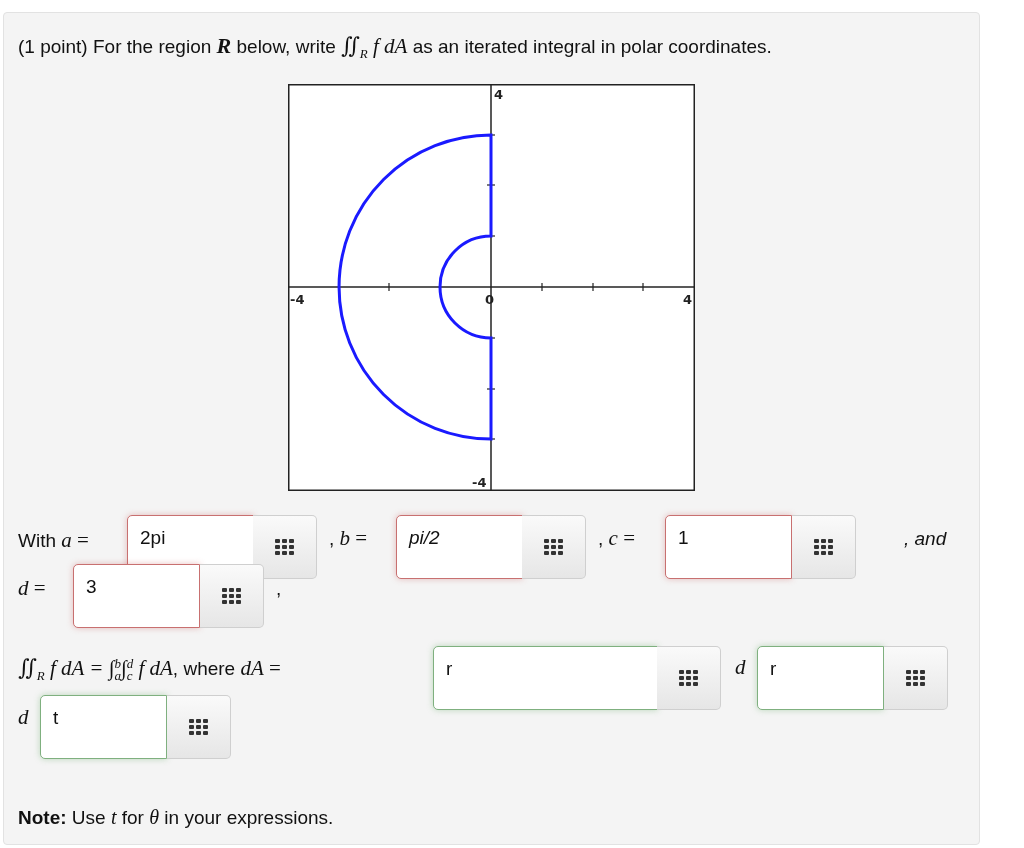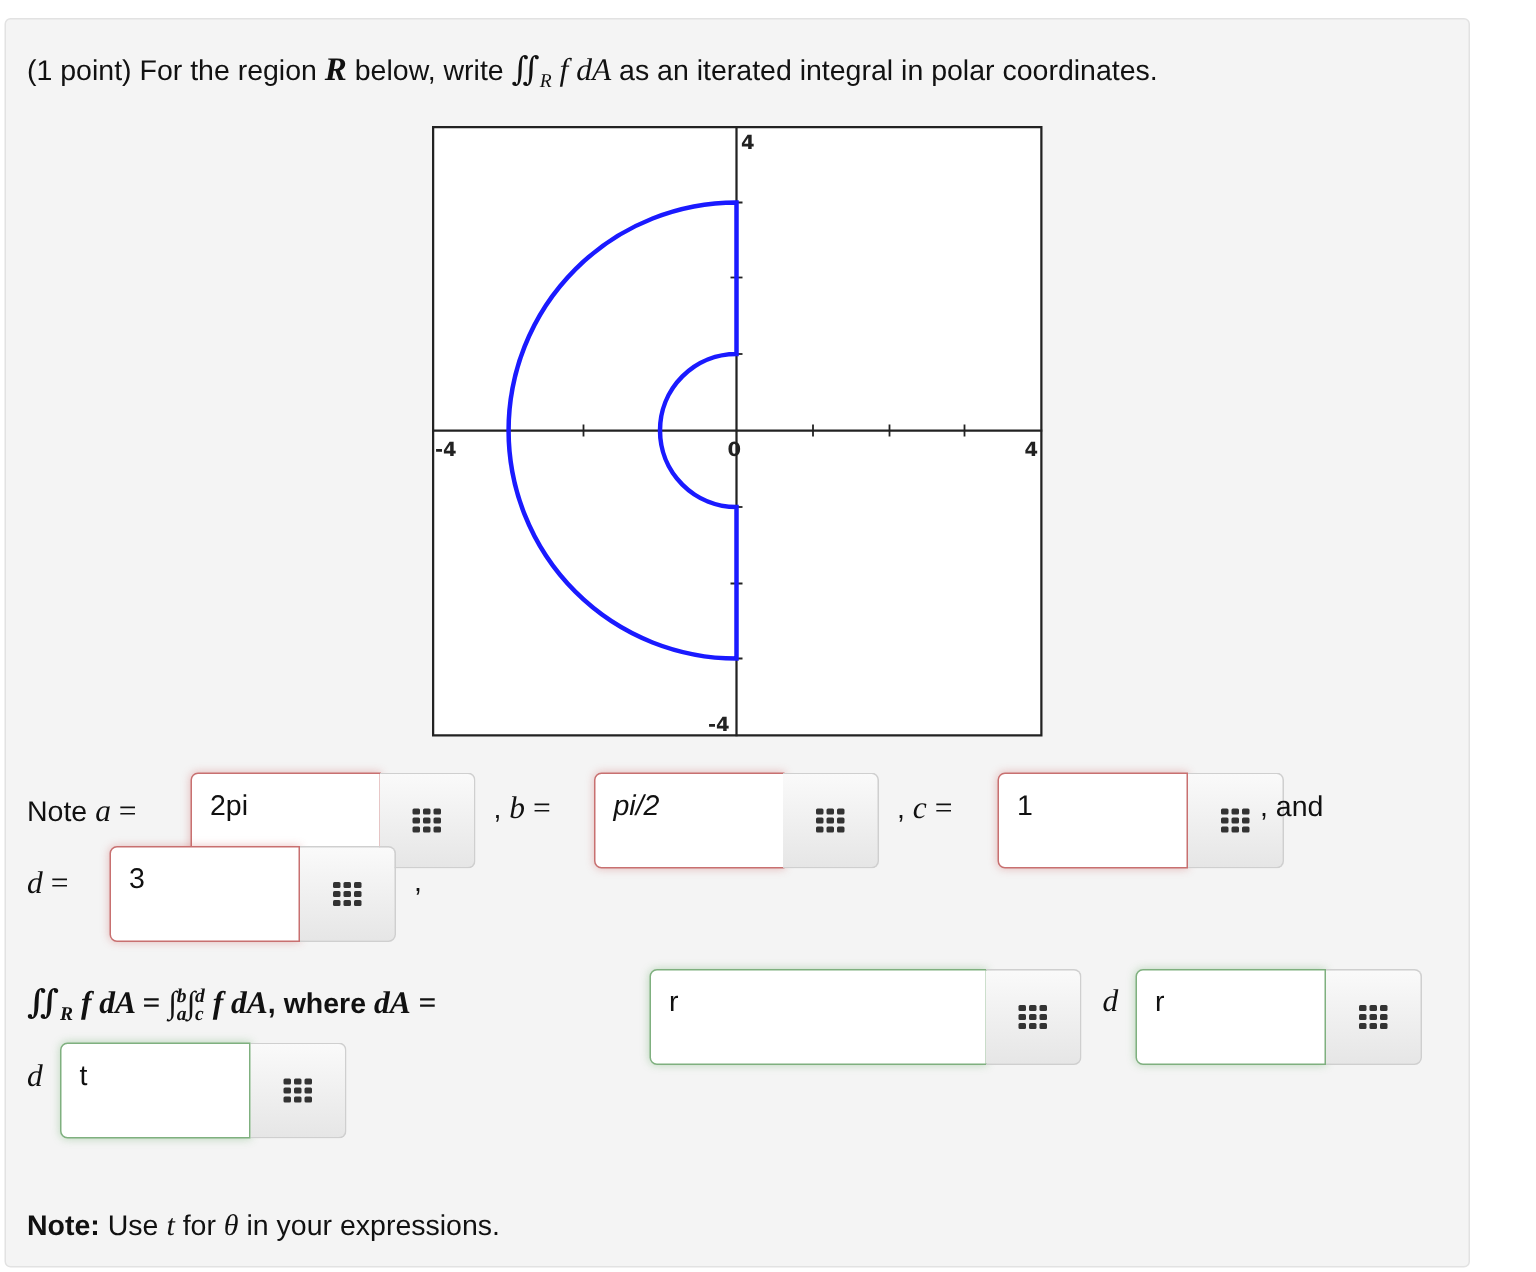--- a/index.html
+++ b/index.html
@@ -67,21 +67,21 @@
       <text x="2" y="220">-4</text>
       <text x="395" y="220">4</text>
       <text x="206" y="15">4</text>
       <text x="184" y="403">-4</text>
       <text x="197" y="220">0</text>
     </g>
   </svg>
 </div>
 
 <div class="abs txt" style="left:18px;top:528px;">
-  <span>Note </span><span class="math" style="font-size:21px">a</span><span class="math upright" style="font-size:21px"> = </span>
+  <span>With </span><span class="math" style="font-size:21px">a</span><span class="math upright" style="font-size:21px"> = </span>
 </div>
 <div class="field" style="left:127px;top:515px;width:190px;">
   <div class="inp" style="width:127px;">2pi</div>
   <div class="btn" style="width:64px;">
     <div class="grid-ico">
         <span></span>
         <span></span>
         <span></span>
         <span></span>
         <span></span>
@@ -123,21 +123,21 @@
         <span></span>
         <span></span>
         <span></span>
         <span></span>
         <span></span>
         <span></span>
         <span></span>
       </div>
   </div>
 </div>
-<div class="abs txt" style="left:840px;top:528px;">, and</div>
+<div class="abs txt" style="left:904px;top:528px;font-style:italic;">, and</div>
 
 <div class="abs txt" style="left:18px;top:576px;">
   <span class="math" style="font-size:21px">d</span><span class="math upright" style="font-size:21px"> = </span>
 </div>
 <div class="field" style="left:73px;top:564px;width:191px;">
   <div class="inp" style="width:127px;">3</div>
   <div class="btn" style="width:64px;">
     <div class="grid-ico">
         <span></span>
         <span></span>
@@ -146,21 +146,21 @@
         <span></span>
         <span></span>
         <span></span>
         <span></span>
         <span></span>
       </div>
   </div>
 </div>
 <div class="abs txt" style="left:276px;top:578px;">,</div>
 
-<div class="abs txt" style="left:18px;top:655px;font-weight:bold;">
+<div class="abs txt" style="left:18px;top:655px;">
   <span class="math" style="font-size:22px">∬</span><sub class="math">R</sub><span class="math" style="font-size:21px"> f dA = </span><span class="math" style="font-size:21px">∫</span><span style="display:inline-block;vertical-align:middle;line-height:12px;font-size:13px" class="math"><span style="display:block">b</span><span style="display:block">a</span></span><span class="math" style="font-size:21px">∫</span><span style="display:inline-block;vertical-align:middle;line-height:12px;font-size:13px" class="math"><span style="display:block">d</span><span style="display:block">c</span></span><span class="math" style="font-size:21px"> f dA</span><span>, where </span><span class="math" style="font-size:21px">dA</span><span class="math upright" style="font-size:21px"> = </span>
 </div>
 <div class="field ok" style="left:433px;top:646px;width:288px;">
   <div class="inp" style="width:225px;">r</div>
   <div class="btn" style="width:64px;">
     <div class="grid-ico">
         <span></span>
         <span></span>
         <span></span>
         <span></span>

